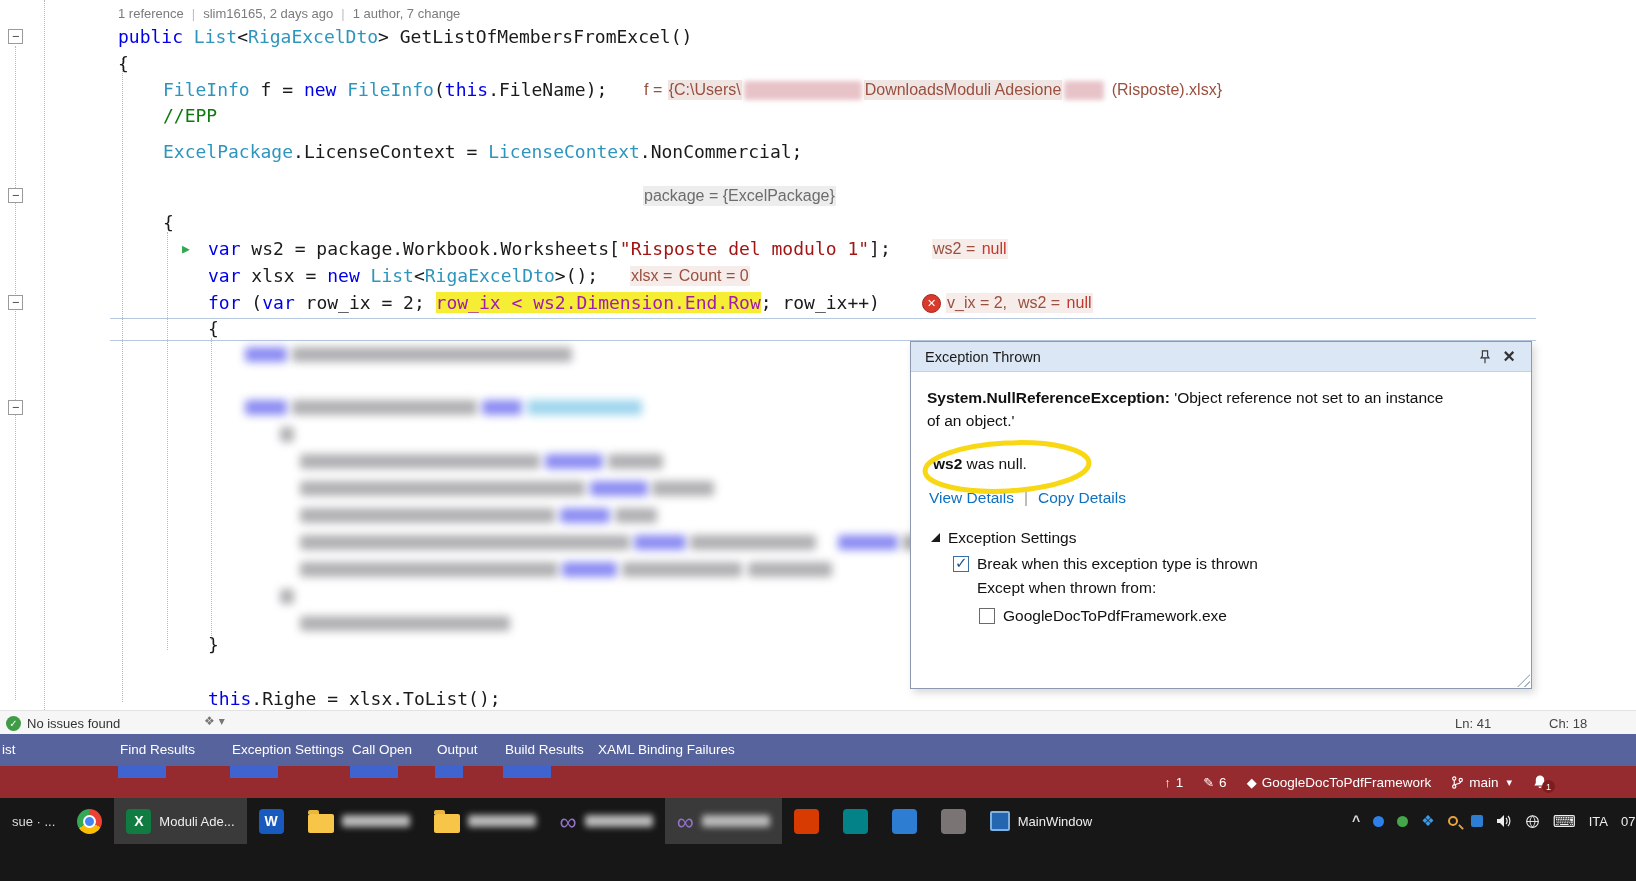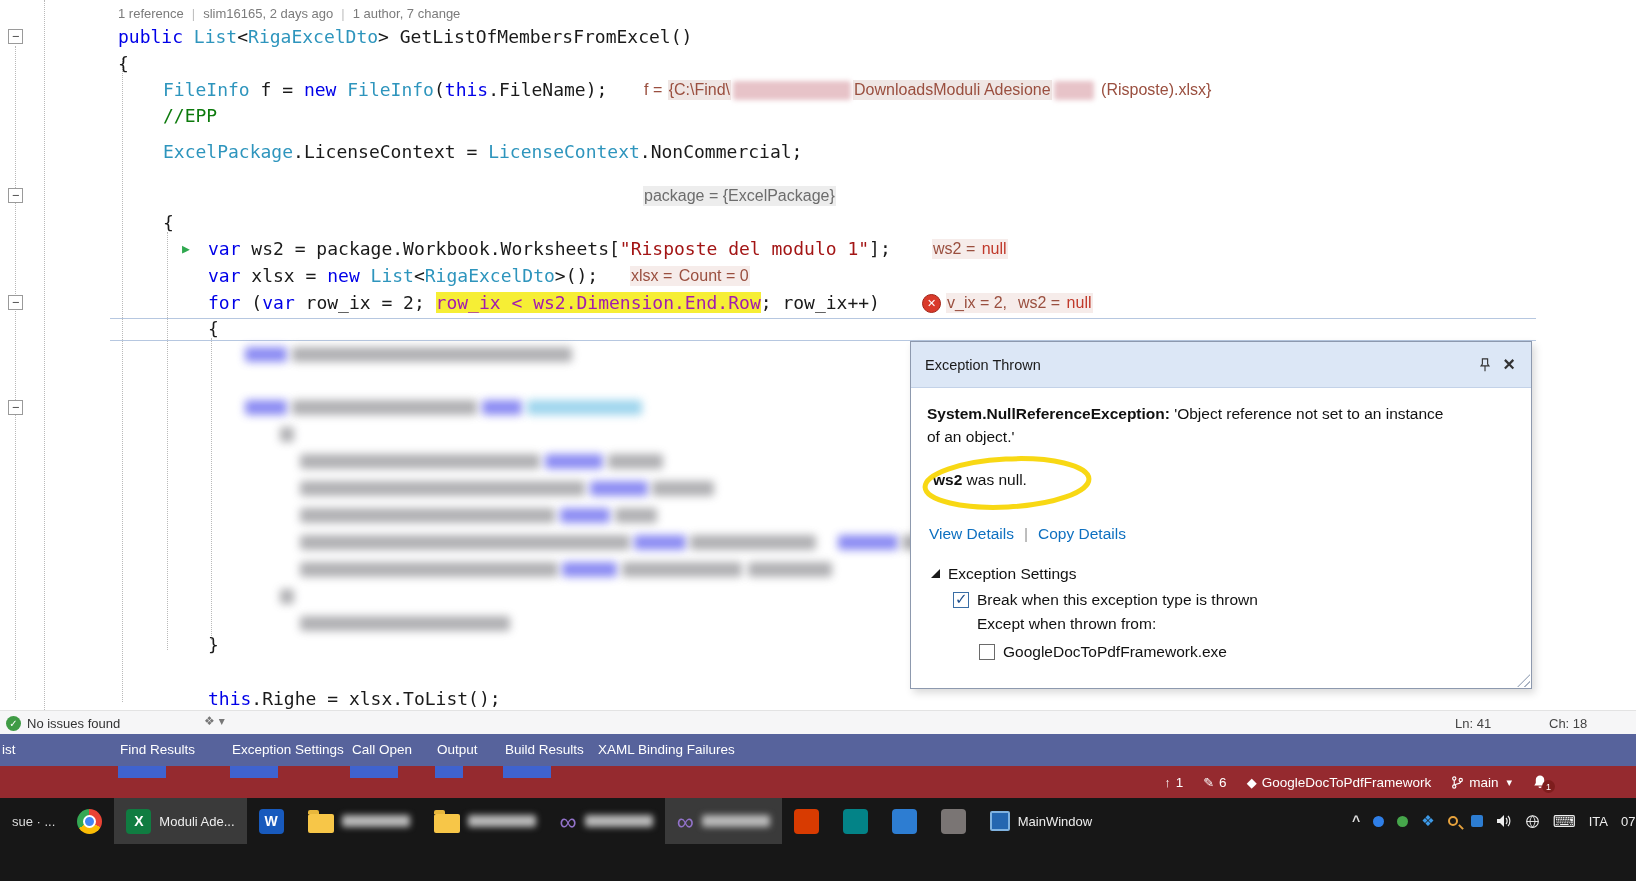--- a/index.html
+++ b/index.html
@@ -28,30 +28,30 @@
   .annot-val{color:#c0392b}
   .redact{display:inline-block;height:19px;background:#e7c3c8;border-radius:2px;filter:blur(2.5px);margin:0 2px}
   .err-icon{width:19px;height:19px;border-radius:50%;background:#d93a2b;border:1px solid #a32417;color:#fff;font-size:11px;font-weight:bold;display:inline-flex;align-items:center;justify-content:center;margin-right:5px}
   .blur-seg{position:absolute;height:15px;border-radius:3px;filter:blur(4px);opacity:.8}
   .blur-g{background:#9c9ca0}
   .blur-b{background:#6f6ff0}
   .blur-lb{background:#87cbe9}
 
   
   .popup{position:absolute;left:910px;top:341px;width:622px;height:348px;background:#fff;border:1px solid #8d99ae;box-shadow:3px 4px 8px rgba(0,0,0,.15);z-index:6;font-size:15.5px}
-  .popup-header{height:46px;background:#dce7f6;border-bottom:1px solid #c3d2e8;display:flex;align-items:center;padding:0 10px 0 14px;font-size:14.5px;color:#1a1a1a}
+  .popup-header{height:30px;background:#dce7f6;border-bottom:1px solid #c3d2e8;display:flex;align-items:center;padding:0 10px 0 14px;font-size:14.5px;color:#1a1a1a}
   .popup-title{flex:1}
   .ph-btn{width:24px;height:22px;display:flex;align-items:center;justify-content:center;cursor:pointer;color:#333}
   .ph-close{font-size:20px;font-weight:bold}
   .popup-body{padding:14px 18px 0 16px;position:relative}
   .exc-text{width:520px;line-height:1.5}
   .ws2-row{position:relative;margin-top:22px;margin-left:6px;height:22px}
   .marker-svg{position:absolute;left:-14px;top:-17px;pointer-events:none}
   .link{color:var(--accent,#0e70c0);cursor:pointer}
-  .links-row{margin-top:32px;margin-left:2px;display:flex;gap:10px;align-items:center}
+  .links-row{margin-top:12px;margin-left:2px;display:flex;gap:10px;align-items:center}
   .vsep::before{content:"|";color:#9a9a9a}
   .exp-row{margin-top:22px;margin-left:4px;display:flex;align-items:center;gap:8px}
   .expander{width:0;height:0;border-bottom:9px solid #1a1a1a;border-left:9px solid transparent}
   .cb-row{margin-top:6px;margin-left:26px;display:flex;align-items:center;gap:8px;height:22px}
   .checkbox{width:16px;height:16px;border:1px solid #6a6a6a;background:#fff;position:relative;cursor:pointer}
   .checkbox.checked{border-color:#3a6ea5}
   .checkbox.checked::after{content:"✓";position:absolute;left:1px;top:-3px;font-size:15px;font-weight:bold;color:#1e4e8c}
   .except-row{margin-top:4px;margin-left:50px;height:20px}
   .cb-row.second{margin-left:52px;margin-top:6px}
   .links-row.bottom{margin-top:8px;margin-left:22px}
@@ -142,21 +142,21 @@
       <div class="code-line" style="left: 163px; top: 78px;"><span class="tok-ty">FileInfo</span><span class="tok-pl"> f = </span><span class="tok-kw">new</span><span class="tok-pl"> </span><span class="tok-ty">FileInfo</span><span class="tok-pl">(</span><span class="tok-kw">this</span><span class="tok-pl">.FileName);</span></div>
       <div class="code-line" style="left: 163px; top: 104px;"><span class="tok-cm">//EPP</span></div>
       <div class="code-line" style="left: 163px; top: 140px;"><span class="tok-ty">ExcelPackage</span><span class="tok-pl">.LicenseContext = </span><span class="tok-ty">LicenseContext</span><span class="tok-pl">.NonCommercial;</span></div>
       <div class="code-line" style="left: 163px; top: 211px;"><span class="tok-pl">{</span></div>
       <div class="code-line" style="left: 208px; top: 237px;"><span class="run-arrow">▶</span><span class="tok-kw">var</span><span class="tok-pl"> ws2 = package.Workbook.Worksheets[</span><span class="tok-str">"Risposte del modulo 1"</span><span class="tok-pl">];</span></div>
       <div class="code-line" style="left: 208px; top: 264px;"><span class="tok-kw">var</span><span class="tok-pl"> xlsx = </span><span class="tok-kw">new</span><span class="tok-pl"> </span><span class="tok-ty">List</span><span class="tok-pl">&lt;</span><span class="tok-ty">RigaExcelDto</span><span class="tok-pl">&gt;();</span></div>
       <div class="code-line" style="left: 208px; top: 291px;"><span class="tok-kw">for</span><span class="tok-pl"> (</span><span class="tok-kw">var</span><span class="tok-pl"> row_ix = 2; </span><span class="tok-hl">row_ix &lt; ws2.Dimension.End.Row</span><span class="tok-pl">; row_ix++)</span></div>
       <div class="code-line" style="left: 208px; top: 317px;"><span class="tok-pl">{</span></div>
       <div class="code-line" style="left: 208px; top: 633px;"><span class="tok-pl">}</span></div>
       <div class="code-line" style="left: 208px; top: 687px;"><span class="tok-kw">this</span><span class="tok-pl">.Righe = xlsx.ToList();</span></div>
-      <div class="annot" style="left: 643px; top: 78px;"><span>f = </span><span style="background: rgb(239, 230, 228);">{C:\Find\</span><span class="redact" style="width: 118px;"></span><span style="background: rgb(239, 230, 228);">DownloadsModuli Adesione</span><span class="redact" style="width: 40px;"></span><span> (Risposte).xlsx}</span></div>
+      <div class="annot" style="left: 643px; top: 78px;"><span>f = </span><span style="background: rgb(239, 230, 228);">{C:\Users\</span><span class="redact" style="width: 118px;"></span><span style="background: rgb(239, 230, 228);">DownloadsModuli Adesione</span><span class="redact" style="width: 40px;"></span><span> (Risposte).xlsx}</span></div>
       <div class="annot gray" style="left: 643px; top: 184px;"><span style="background: rgb(237, 237, 237);">package = {ExcelPackage}</span></div>
       <div class="annot" style="left: 932px; top: 237px;"><span style="background: rgb(246, 236, 234);">ws2 = </span><span class="annot-val" style="background: rgb(246, 236, 234);">null</span></div>
       <div class="annot" style="left: 630px; top: 264px;"><span style="background: rgb(246, 236, 234);">xlsx = </span><span style="background: rgb(246, 236, 234);">Count = 0</span></div>
       <div class="annot" style="left: 922px; top: 291px;"><span class="err-icon">✕</span><span style="background: rgb(246, 236, 234);">v_ix = 2,</span><span style="background: rgb(246, 236, 234);">  ws2 = </span><span class="annot-val" style="background: rgb(246, 236, 234);">null</span></div>
       <div class="blur-seg blur-b" style="left: 245px; top: 347px; width: 42px;"></div>
       <div class="blur-seg blur-g" style="left: 292px; top: 347px; width: 280px;"></div>
       <div class="blur-seg blur-b" style="left: 245px; top: 400px; width: 42px;"></div>
       <div class="blur-seg blur-g" style="left: 292px; top: 400px; width: 185px;"></div>
       <div class="blur-seg blur-b" style="left: 482px; top: 400px; width: 40px;"></div>
       <div class="blur-seg blur-lb" style="left: 527px; top: 400px; width: 115px;"></div>

